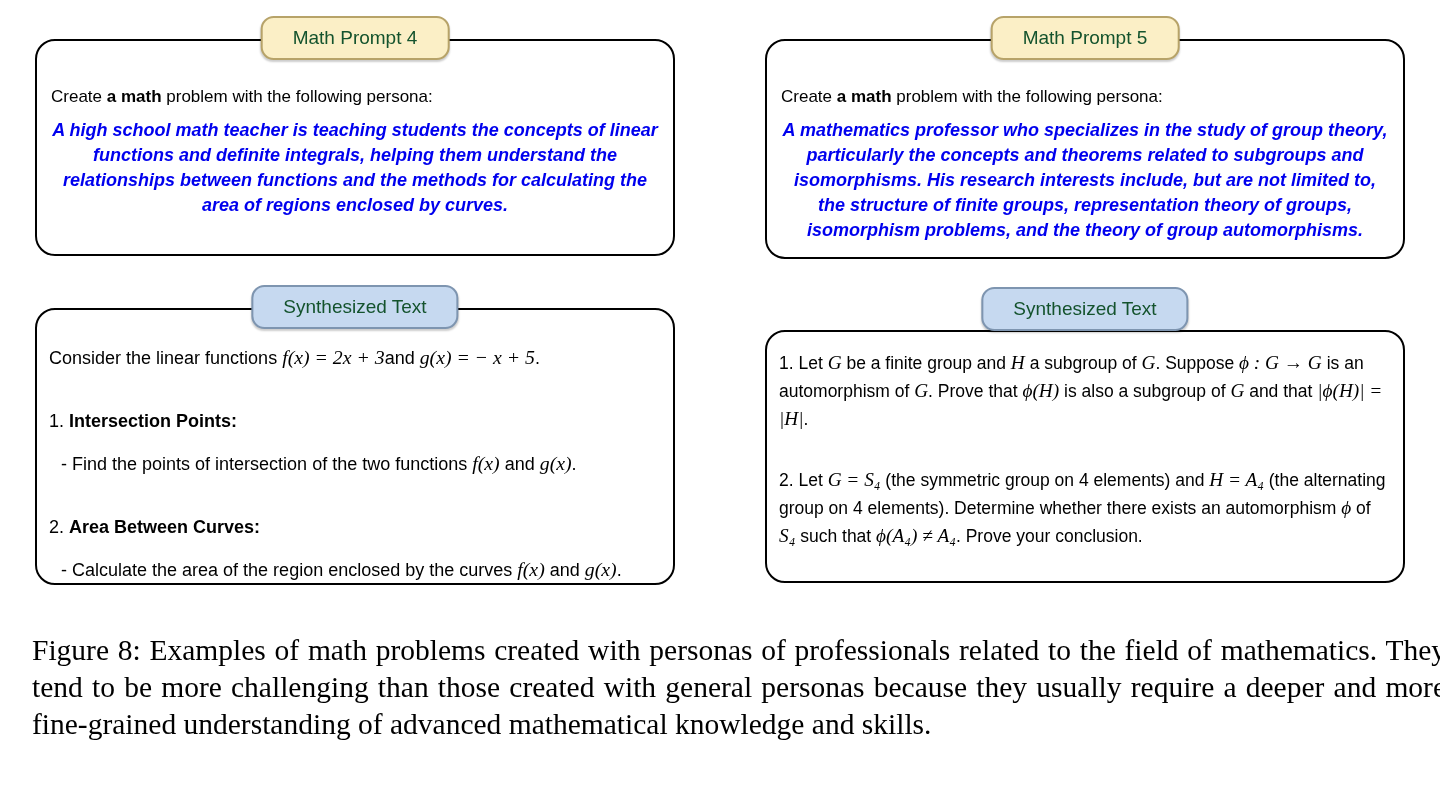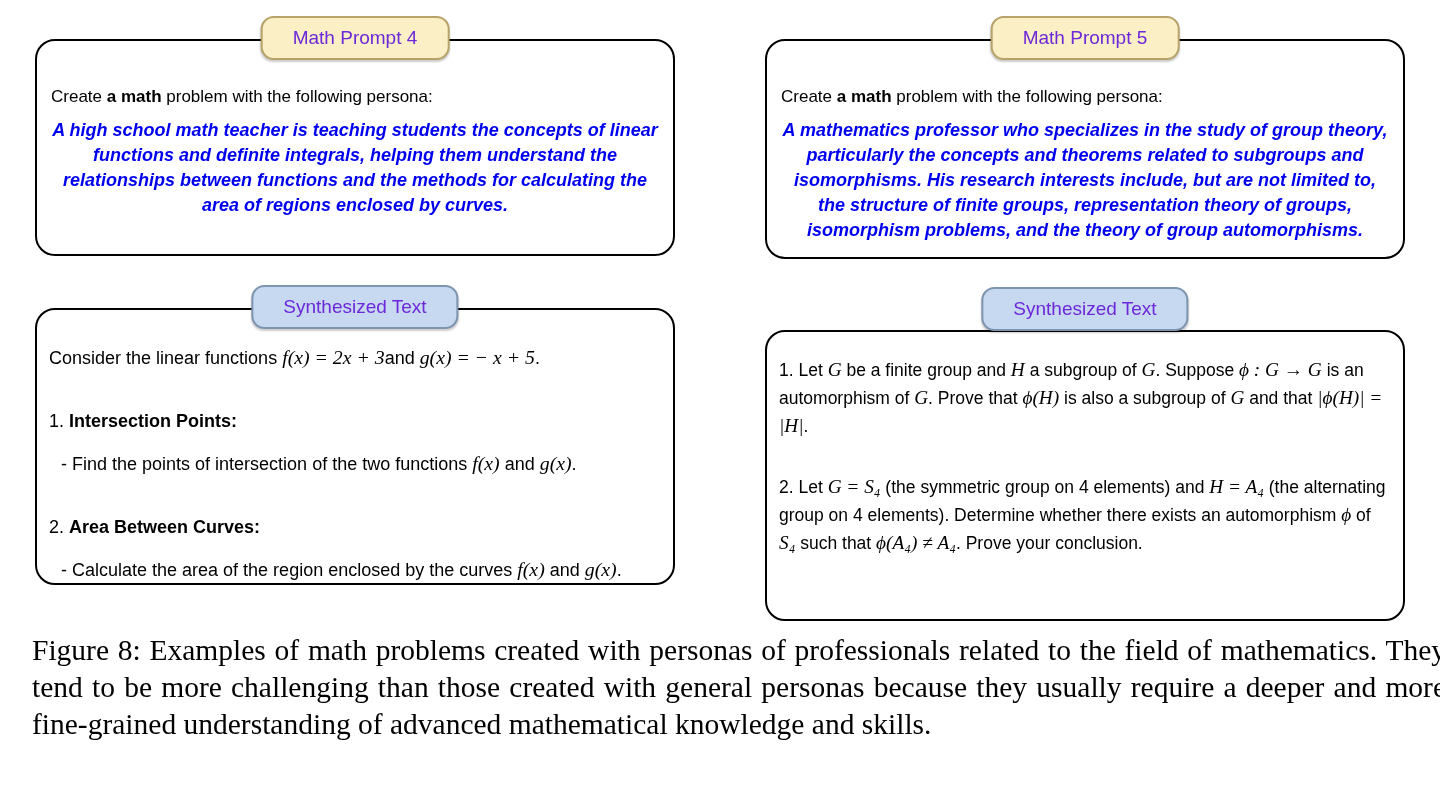--- a/index.html
+++ b/index.html
@@ -7,21 +7,21 @@
   body { font-family: "Liberation Sans", sans-serif; }
 
   .page { position: relative; width: 1440px; height: 794px; background: #ffffff; overflow: hidden; }
 
   .panel { position: absolute; }
 
   .badge {
     position: absolute; top: 0; left: 50%; transform: translateX(-50%);
     z-index: 2; border: 2px solid; border-radius: 13px;
     padding: 9px 30px; font-size: 19px; font-weight: 500;
-    white-space: nowrap; color: #6d28d9;
+    white-space: nowrap; color: #14532d;
     box-shadow: 0 2px 2px rgba(0,0,0,0.2);
   }
   .prompt-badge { background: var(--prompt-badge-bg, #FBEFC6); border-color: var(--prompt-badge-border, #B7A369); }
   .synth-badge  { background: var(--synth-badge-bg, #C6D9F0);  border-color: var(--synth-badge-border, #7E95B0); }
 
   .box {
     position: relative; background: #ffffff;
     border: 2.5px solid var(--box-border, #000000);
     border-radius: 20px; width: 100%;
   }
@@ -86,21 +86,21 @@
       <p class="indent"><span>- Find the points of intersection of the two functions </span><span class="m">f(x)</span><span> and </span><span class="m">g(x)</span><span>.</span></p>
       <p class="gap"><span>2. </span><span class="b">Area Between Curves:</span></p>
       <p class="indent"><span>- Calculate the area of the region enclosed by the curves </span><span class="m">f(x)</span><span> and </span><span class="m">g(x)</span><span>.</span></p>
     </div>
   </section>
 
   <section class="panel" style="left:765px; top:287px; width:640px;">
     <div class="badge synth-badge">
       <span>Synthesized Text</span>
     </div>
-    <div class="box synth-box" style="margin-top:43px; height:291px; padding-top:24px;">
+    <div class="box synth-box" style="margin-top:43px; height:253px; padding-top:17px;">
       <p><span>1. Let </span><span class="m">G</span><span> be a finite group and </span><span class="m">H</span><span> a subgroup of </span><span class="m">G</span><span>. Suppose </span><span class="m">ϕ : G → G</span><span> is an automorphism of </span><span class="m">G</span><span>. Prove that </span><span class="m">ϕ(H)</span><span> is also a subgroup of </span><span class="m">G</span><span> and that </span><span class="m">|ϕ(H)| = |H|</span><span>.</span></p>
       <p class="gap"><span>2. Let </span><span class="m">G = S₄</span><span> (the symmetric group on 4 elements) and </span><span class="m">H = A₄</span><span> (the alternating group on 4 elements). Determine whether there exists an automorphism </span><span class="m">ϕ</span><span> of </span><span class="m">S₄</span><span> such that </span><span class="m">ϕ(A₄) ≠ A₄</span><span>. Prove your conclusion.</span></p>
     </div>
   </section>
 
   <p class="caption">Figure 8: Examples of math problems created with personas of professionals related to the field of mathematics. They tend to be more challenging than those created with general personas because they usually require a deeper and more fine-grained understanding of advanced mathematical knowledge and skills.</p>
 
 </div>
 
 </body></html>

